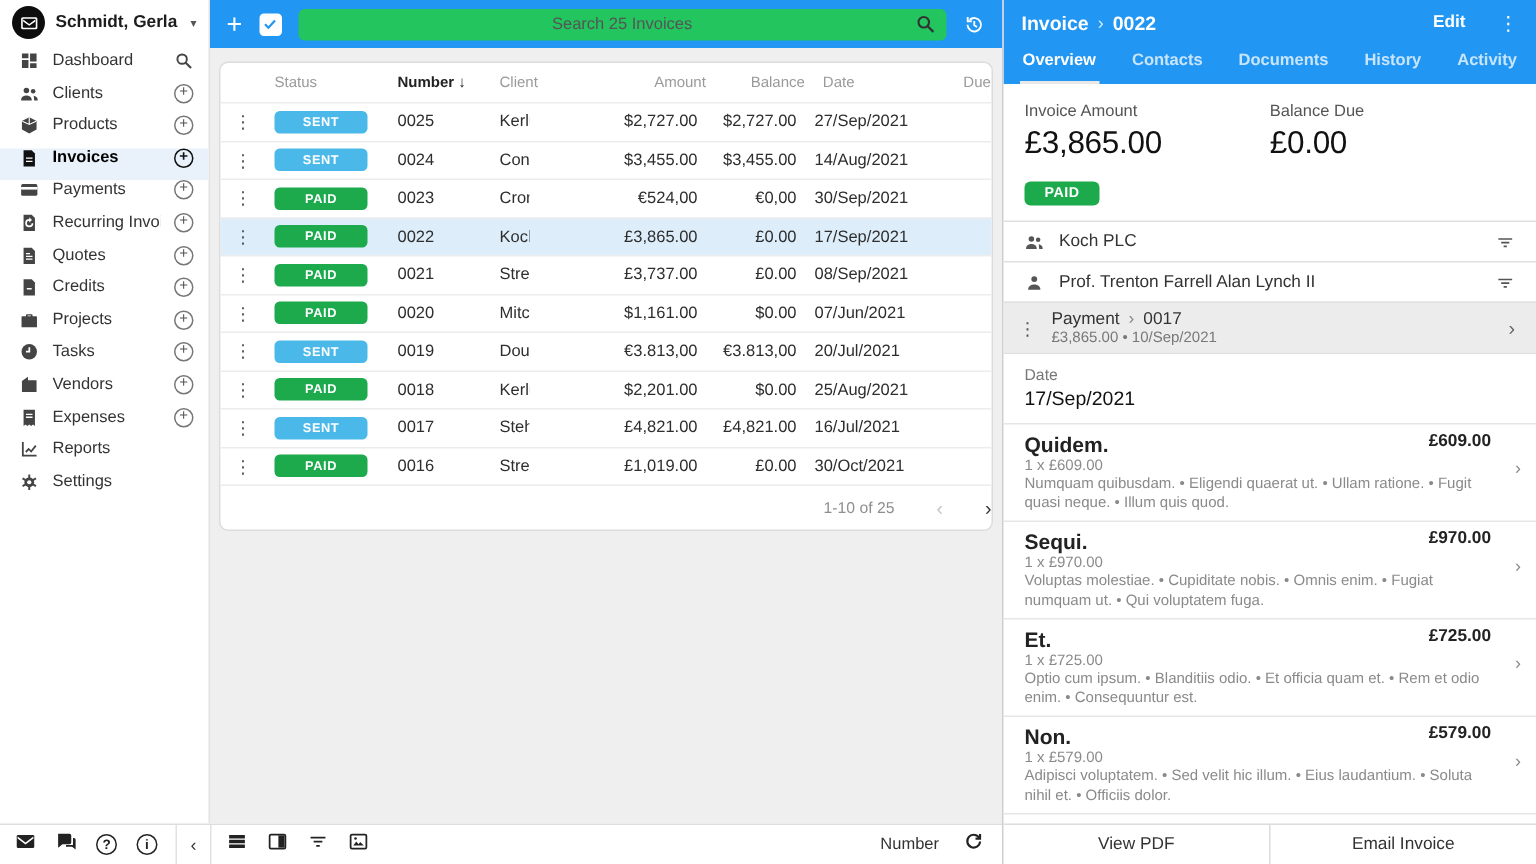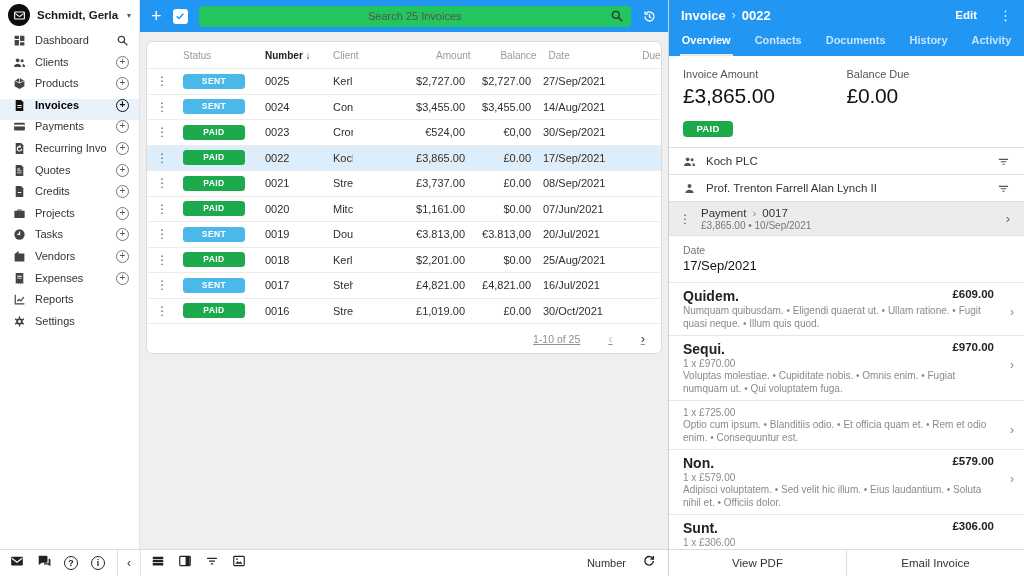--- a/index.html
+++ b/index.html
@@ -40,21 +40,21 @@
   .card { background:#fff; border:1px solid #dcdcdc; border-radius:6px; overflow:hidden; }
   .trow { display:grid; grid-template-columns:30px 84px 68px 1fr 118px 66px 94px 30px; align-items:center; }
   .thead { height:26px; font-size:10px; color:#9a9a9a; }
   .thead .th-number { color:#222; font-weight:bold; }
   .tbody-row { height:25.5px; border-top:1px solid #ececec; font-size:11px; color:#2e2e2e; cursor:pointer; background:#fff; }
   .tbody-row.selected { background:#ddeefa; }
   .cell-r { text-align:right; padding-right:6px; }
   .kebab { color:#555; font-size:12px; text-align:center; cursor:pointer; letter-spacing:0; }
   .badge { display:inline-block; width:62px; height:15px; border-radius:3.5px; color:#fff; font-size:8.5px; font-weight:bold; letter-spacing:.4px; text-align:center; line-height:15px; }
   .cell-client { white-space:nowrap; overflow:hidden; }
-  .pagination { height:30px; border-top:1px solid #ececec; display:flex; align-items:center; justify-content:flex-end; gap:28px; padding-right:16px; font-size:10.5px; color:#8f8f8f;text-decoration:underline; }
+  .pagination { height:30px; border-top:1px solid #ececec; display:flex; align-items:center; justify-content:flex-end; gap:28px; padding-right:0; font-size:10.5px; color:#8f8f8f; }
   .pg-prev { color:#c5c5c5; font-size:13px; cursor:default; }
   .pg-next { color:#333; font-size:13px; cursor:pointer; }
 
   
   .detail { grid-column:3; grid-row:1/3; display:flex; flex-direction:column; border-left:1px solid #cfcfcf; overflow:hidden; background:#fff; }
   .dheader { flex:none; }
   .dtitle-row { height:30px; display:flex; align-items:center; padding:0 12px; gap:6px; }
   .dtitle, .dnumber { color:#fff; font-size:13px; font-weight:bold; }
   .dsep { color:rgba(255,255,255,.85); font-size:12px; }
   .dedit { margin-left:auto; color:#fff; font-size:11.5px; font-weight:bold; cursor:pointer; }
@@ -489,33 +489,38 @@
         <div class="date-label">Date</div>
         <div class="date-value">17/Sep/2021</div>
       </div>
 
       <div>
           <div class="li-item">
             <div class="li-top">
               <span class="li-name">Quidem.</span>
               <span class="li-price">£609.00</span>
             </div>
+            <div class="li-qty">1 x £609.00</div>
             <div class="li-desc">Numquam quibusdam. • Eligendi quaerat ut. • Ullam ratione. • Fugit quasi neque. • Illum quis quod.</div>
             <span class="li-chev">›</span>
           </div>
           <div class="li-item">
             <div class="li-top">
               <span class="li-name">Sequi.</span>
               <span class="li-price">£970.00</span>
             </div>
             <div class="li-qty">1 x £970.00</div>
             <div class="li-desc">Voluptas molestiae. • Cupiditate nobis. • Omnis enim. • Fugiat numquam ut. • Qui voluptatem fuga.</div>
             <span class="li-chev">›</span>
           </div>
           <div class="li-item">
+            <div class="li-top">
+              <span class="li-name">Et.</span>
+              <span class="li-price">£725.00</span>
+            </div>
             <div class="li-qty">1 x £725.00</div>
             <div class="li-desc">Optio cum ipsum. • Blanditiis odio. • Et officia quam et. • Rem et odio enim. • Consequuntur est.</div>
             <span class="li-chev">›</span>
           </div>
           <div class="li-item">
             <div class="li-top">
               <span class="li-name">Non.</span>
               <span class="li-price">£579.00</span>
             </div>
             <div class="li-qty">1 x £579.00</div>

